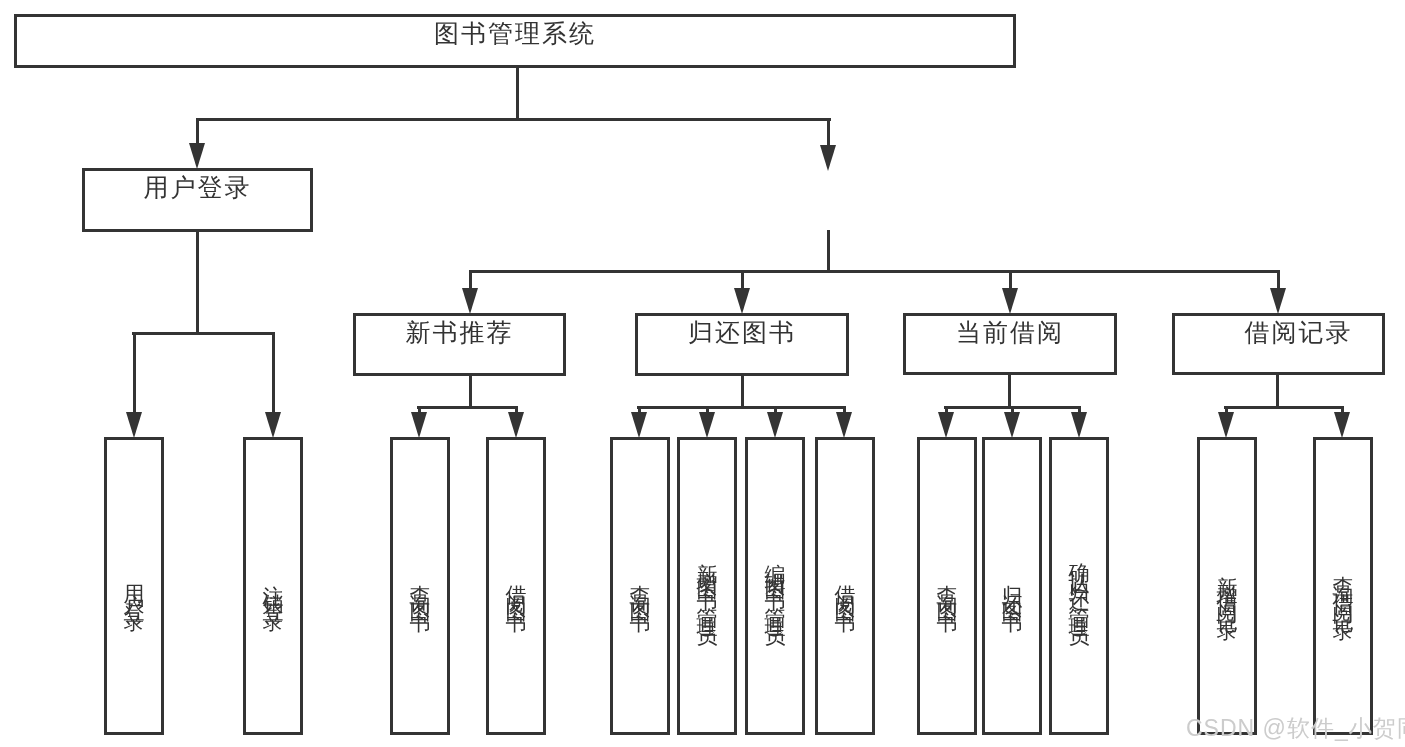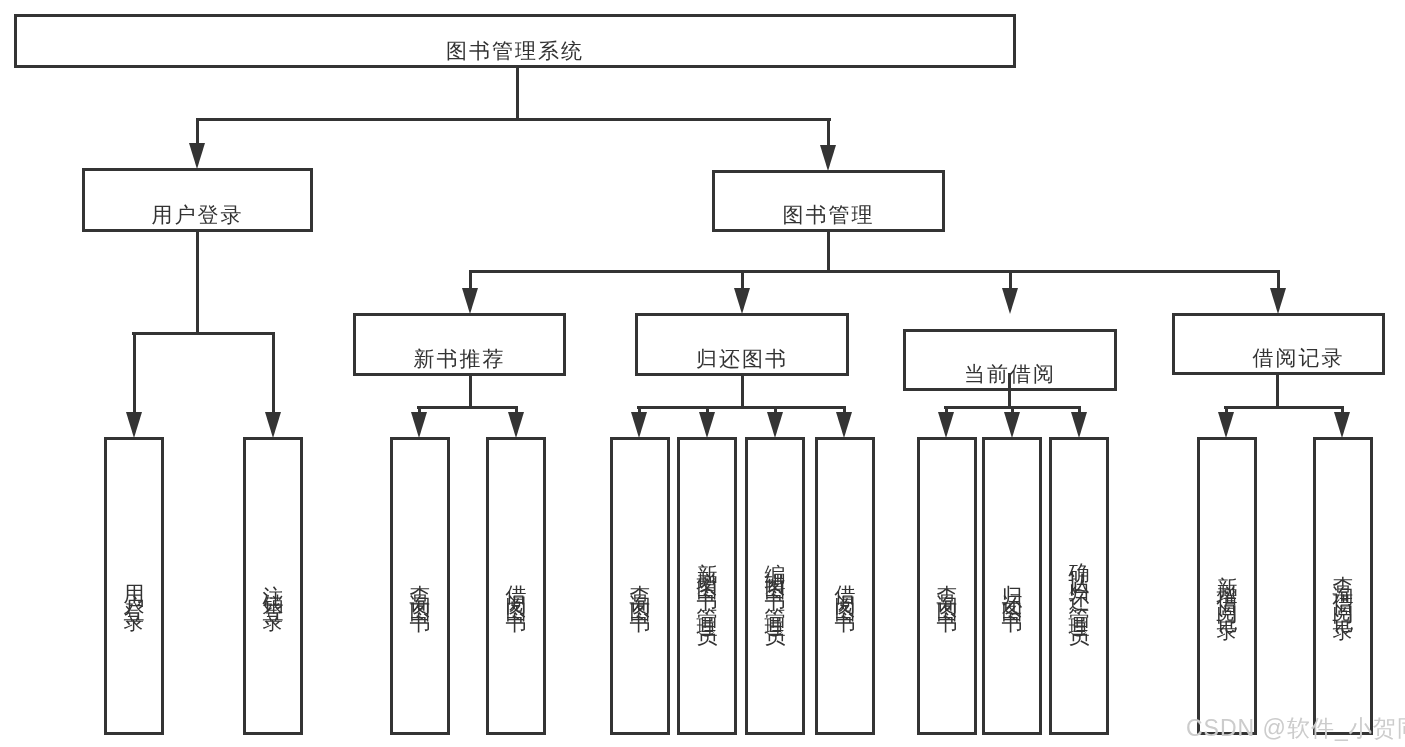--- a/index.html
+++ b/index.html
@@ -16,22 +16,22 @@
     overflow:hidden;
     font-family:"Liberation Sans","DejaVu Sans",sans-serif;
     color:var(--text);
   }
   
   .hnode{
     position:absolute;
     box-sizing:border-box;
     border:3px solid var(--line);
     background:#fff;
-    display:flex;align-items:flex-end;justify-content:center;
-    font-size:21px;letter-spacing:2px;
+    display:flex;align-items:flex-start;justify-content:center;
+    font-size:25px;letter-spacing:2px;
     color:var(--text);
   }
   
   .leaf{
     position:absolute;
     box-sizing:border-box;
     top:437px;width:60px;height:298px;
     border:3px solid var(--line);
     background:#fff;
     display:flex;align-items:center;justify-content:center;
@@ -73,31 +73,28 @@
 
 <div class="canvas">
 
   <div class="hnode" style="left:14px;top:14px;width:1002px;height:54px;">
     <span>图书管理系统</span>
   </div>
 
   <div class="hnode" style="left:82px;top:168px;width:231px;height:64px;">
     <span>用户登录</span>
   </div>
-  <div class="hnode" style="left:712px;top:170px;width:233px;height:62px;">
-    <span>图书管理</span>
-  </div>
 
   <div class="hnode" style="left:353px;top:313px;width:213px;height:63px;">
     <span>新书推荐</span>
   </div>
   <div class="hnode" style="left:635px;top:313px;width:214px;height:63px;">
     <span>归还图书</span>
   </div>
-  <div class="hnode" style="left:903px;top:313px;width:214px;height:62px;margin-top:16px;">
+  <div class="hnode" style="left:903px;top:313px;width:214px;height:62px;">
     <span>当前借阅</span>
   </div>
   <div class="hnode" style="left:1172px;top:313px;width:213px;height:62px;padding-left:40px;">
     <span>借阅记录</span>
   </div>
 
   <div class="leaf" style="left:104px;">
     <span class="vtext">用户登录</span>
   </div>
   <div class="leaf" style="left:243px;">

